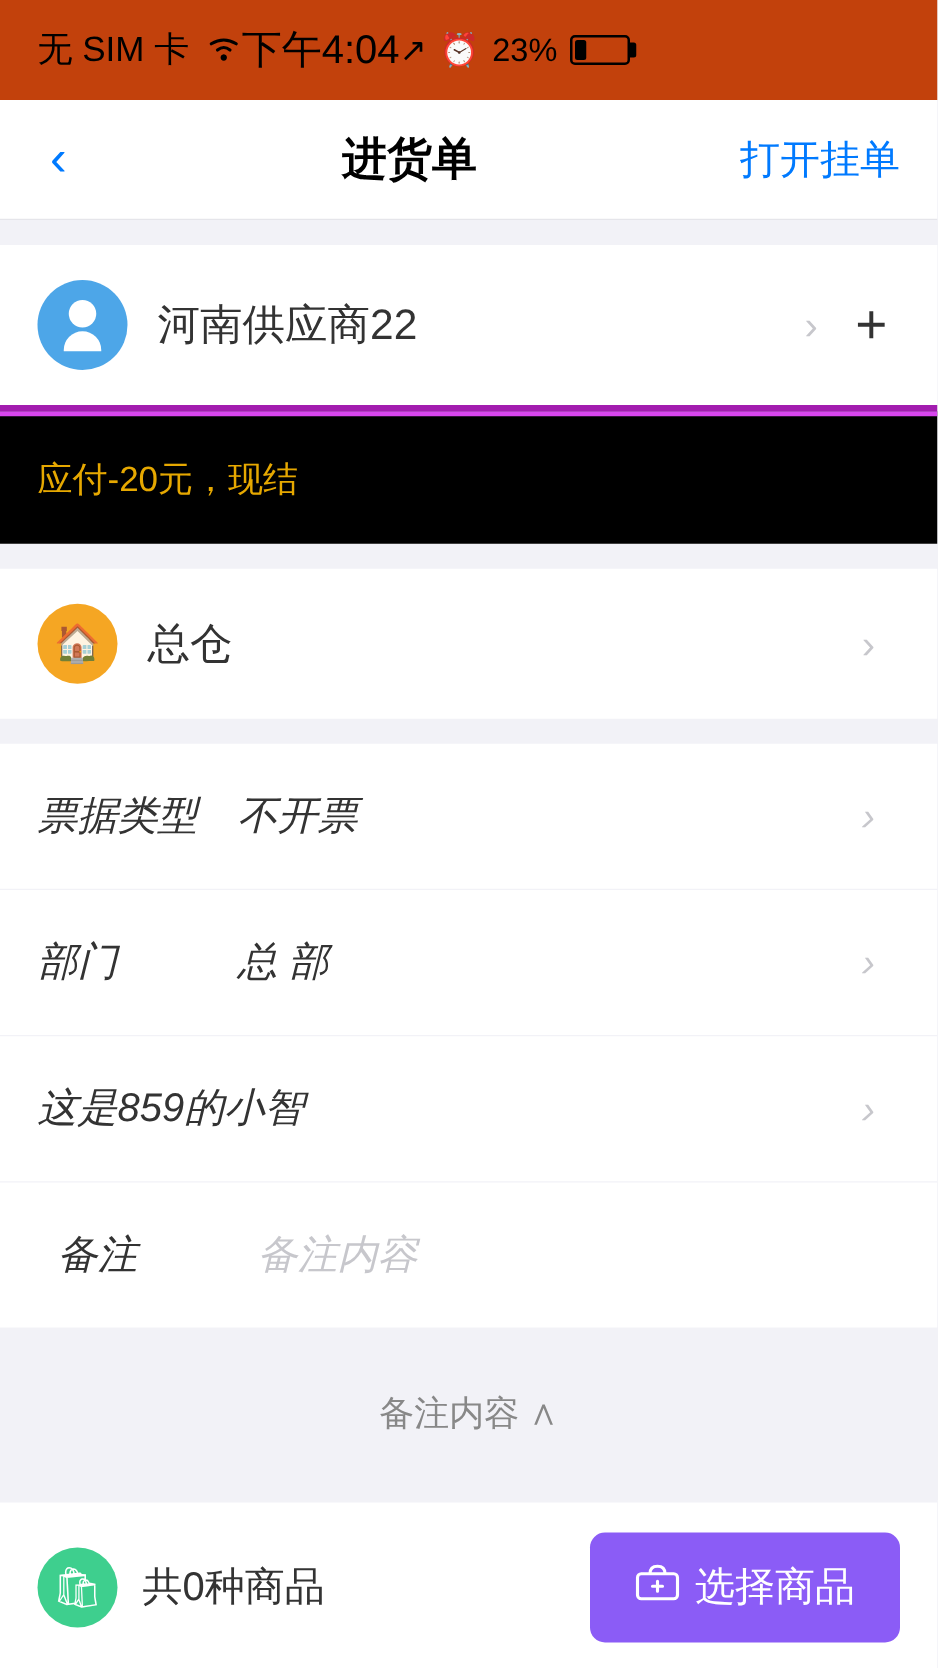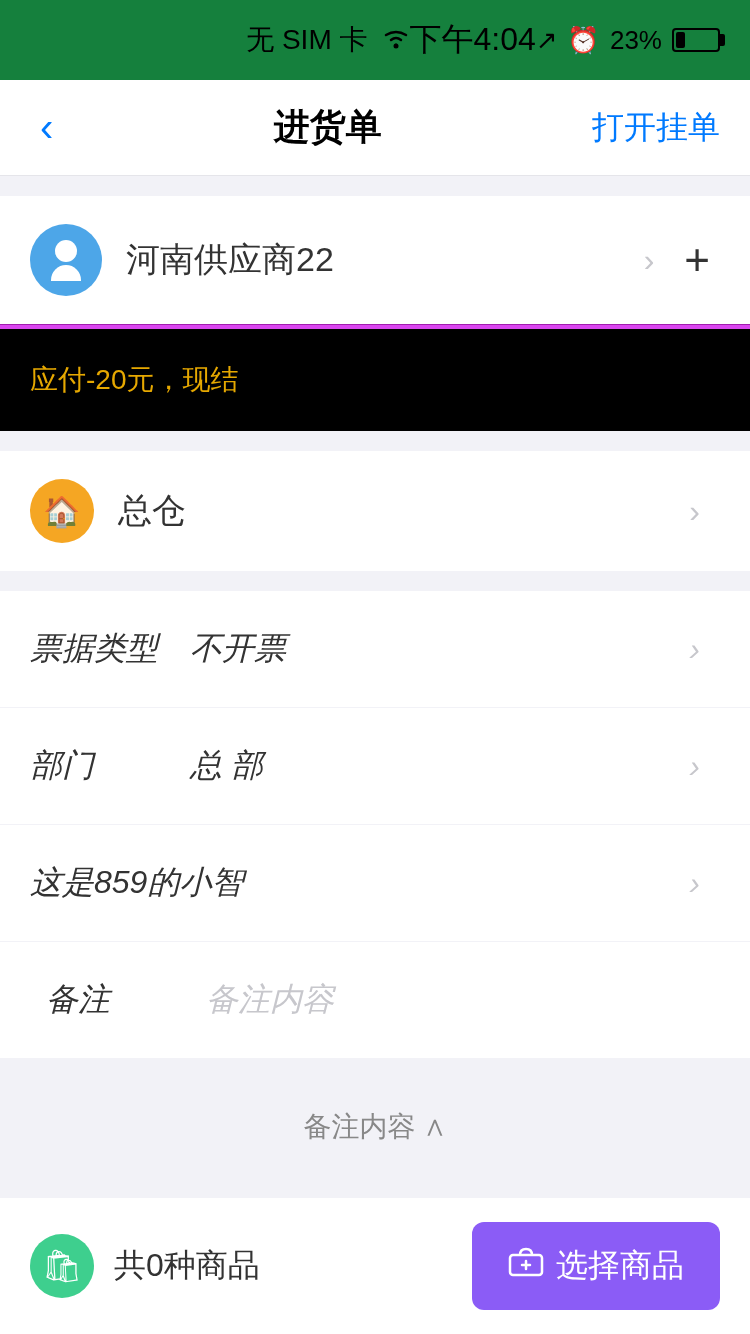--- a/index.html
+++ b/index.html
@@ -9,24 +9,24 @@
       min-height: 1334px;
       font-family: -apple-system, "PingFang SC", "Helvetica Neue", Arial, sans-serif;
       background: #f2f2f7;
       font-size: 32px;
     }
 
     
     .status-bar {
       width: 100%;
       height: 80px;
-      background: #15803d;
-      display: flex;
-      align-items: center;
-      justify-content: flex-end;
+      background: #c2410c;
+      display: flex;
+      align-items: center;
+      justify-content: flex-start;
       padding: 0 30px;
       font-size: 28px;
       color: #000;
     }
     .status-left { display: flex; align-items: center; gap: 14px; }
     .status-center { font-size: 32px; font-weight: 500; }
     .status-right { display: flex; align-items: center; gap: 10px; font-size: 26px; }
     .battery-icon {
       width: 48px; height: 24px;
       border: 2px solid #000;
@@ -91,21 +91,21 @@
       background: #fff;
       margin: 0;
     }
 
     
     .supplier-row {
       display: flex;
       align-items: center;
       padding: 28px 30px;
       background: #fff;
-      border-bottom: 1px solid #a21caf;
+      border-bottom: 5px solid #a21caf;
     }
     .supplier-avatar {
       width: 72px;
       height: 72px;
       border-radius: 50%;
       background: #4da6e8;
       display: flex;
       align-items: center;
       justify-content: center;
       margin-right: 24px;

